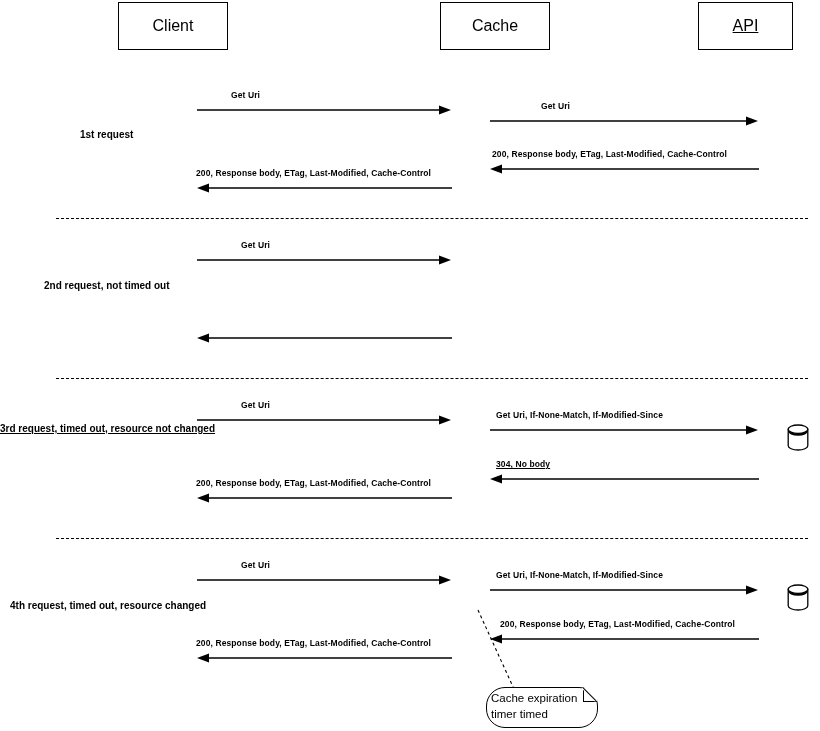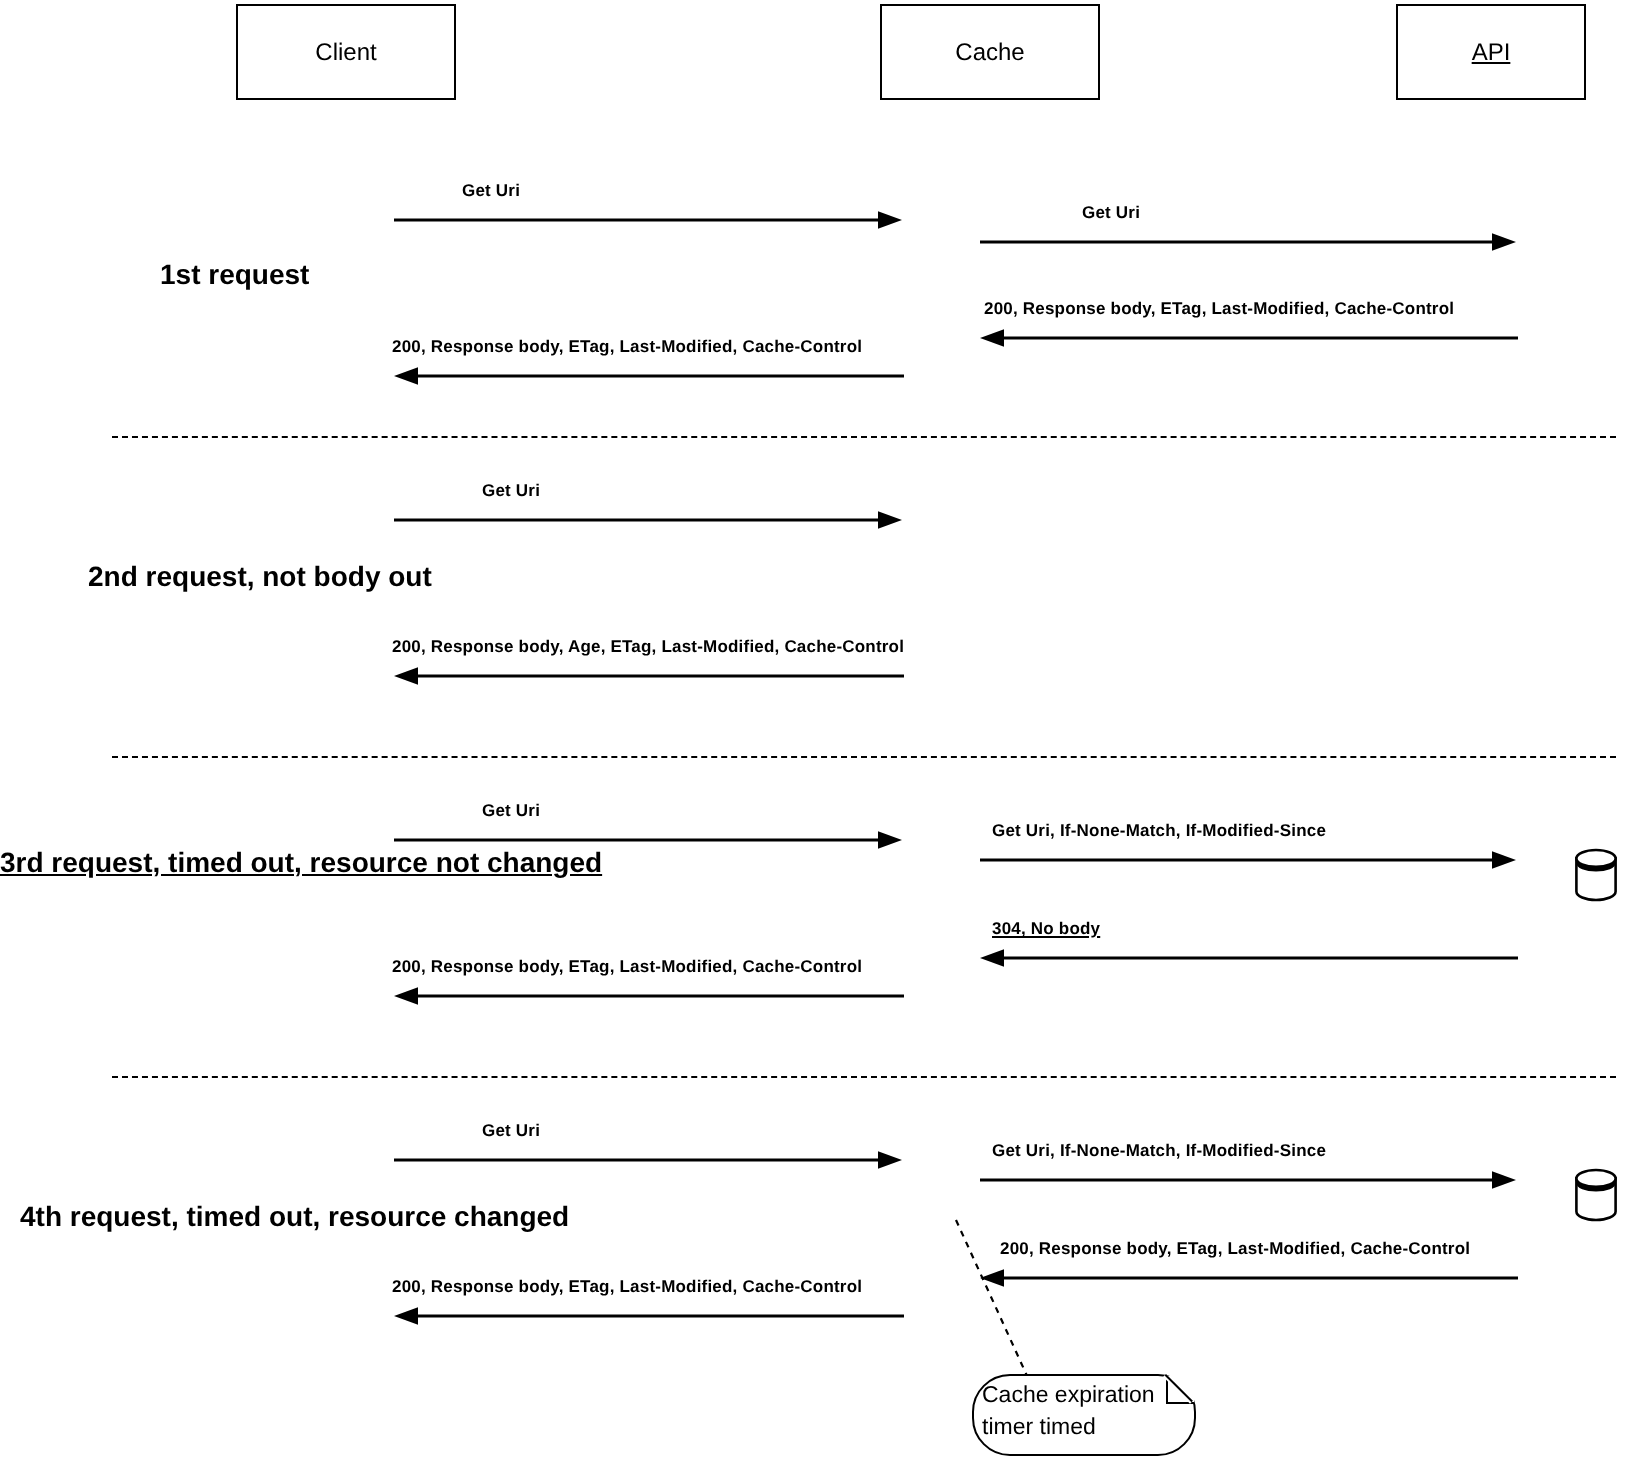--- a/index.html
+++ b/index.html
@@ -20,36 +20,36 @@
     overflow: hidden;
   }
   .lifeline-box {
     position: absolute;
     border: 1px solid #000000;
     background: #ffffff;
     box-sizing: border-box;
     display: flex;
     align-items: center;
     justify-content: center;
-    font-size: 12px;
+    font-size: 16px;
     color: #000000;
     font-family: "Liberation Sans", sans-serif;
   }
   .msg-label {
     position: absolute;
     font-size: 8.5px;
     font-weight: bold;
     color: #000000;
     white-space: nowrap;
     font-family: "Liberation Sans", sans-serif;
     letter-spacing: 0.1px;
   }
   .section-label {
     position: absolute;
-    font-size: 14px;
+    font-size: 10px;
     font-weight: bold;
     color: #000000;
     white-space: nowrap;
     font-family: "Liberation Sans", sans-serif;
   }
   .arrow-svg {
     position: absolute;
     overflow: visible;
   }
   .sep {
@@ -137,29 +137,28 @@
   </svg>
 
   <div class="msg-label" style="left:196px; top:168px;">200, Response body, ETag, Last-Modified, Cache-Control</div>
   <svg class="arrow-svg" style="left:196px; top:181px;" width="258" height="14" viewBox="0 0 258 14">
     <line x1="11" y1="7" x2="256" y2="7" stroke="#000000" stroke-width="1.4"></line>
     <polygon points="1,7 13,2.6 13,11.4" fill="#000000"></polygon>
   </svg>
 
   <div class="sep" style="left:56px; top:218px; width:752px;"></div>
 
-  <div class="section-label" style="left:44px; top:280px;">2nd request, not body out</div>
+  <div class="section-label" style="left:44px; top:280px;">2nd request, not timed out</div>
 
   <div class="msg-label" style="left:241px; top:240px;">Get Uri</div>
   <svg class="arrow-svg" style="left:196px; top:253px;" width="258" height="14" viewBox="0 0 258 14">
     <line x1="1" y1="7" x2="247" y2="7" stroke="#000000" stroke-width="1.4"></line>
     <polygon points="255,7 243,2.6 243,11.4" fill="#000000"></polygon>
   </svg>
 
-  <div class="msg-label" style="left:196px; top:318px;">200, Response body, Age, ETag, Last-Modified, Cache-Control</div>
   <svg class="arrow-svg" style="left:196px; top:331px;" width="258" height="14" viewBox="0 0 258 14">
     <line x1="11" y1="7" x2="256" y2="7" stroke="#000000" stroke-width="1.4"></line>
     <polygon points="1,7 13,2.6 13,11.4" fill="#000000"></polygon>
   </svg>
 
   <div class="sep" style="left:56px; top:378px; width:752px;"></div>
 
   <div class="section-label" style="left:0px; top:423px;text-decoration:underline;">3rd request, timed out, resource not changed</div>
 
   <div class="msg-label" style="left:241px; top:400px;">Get Uri</div>

